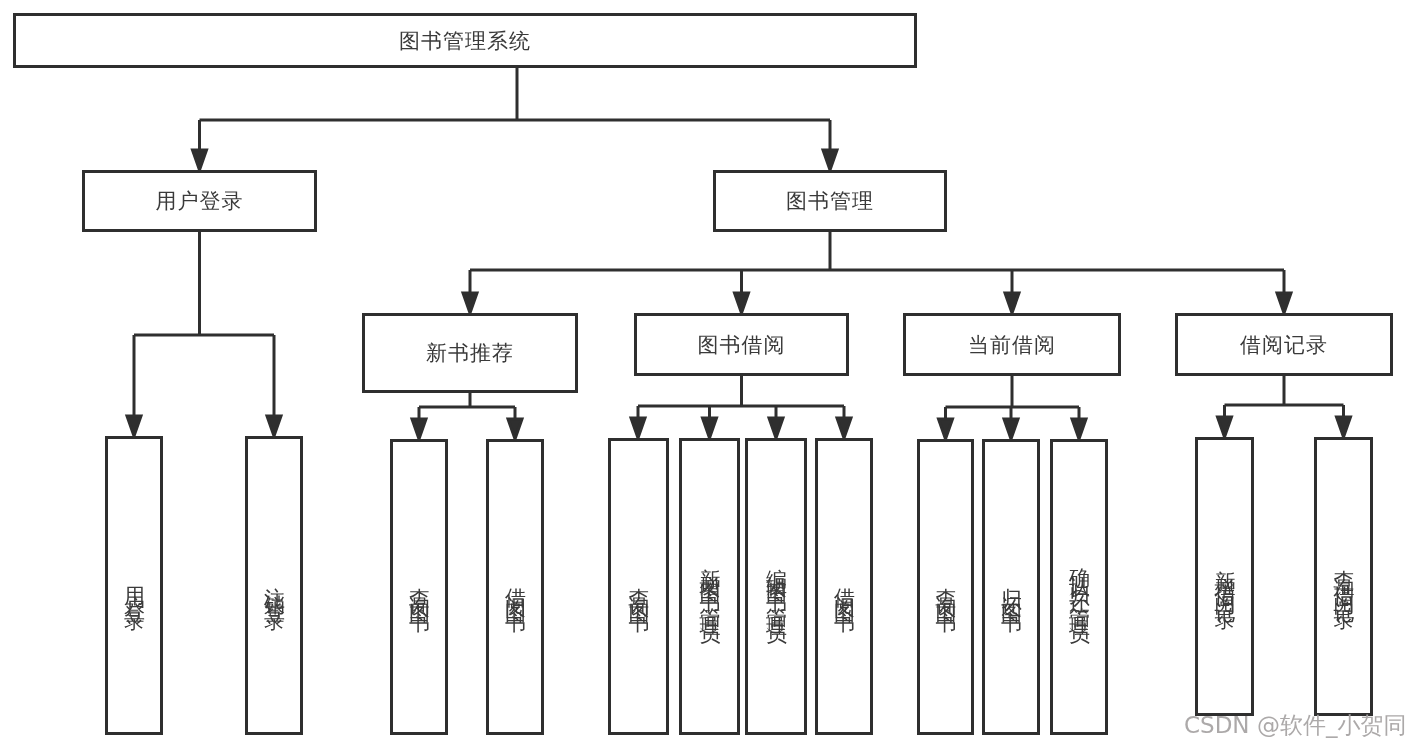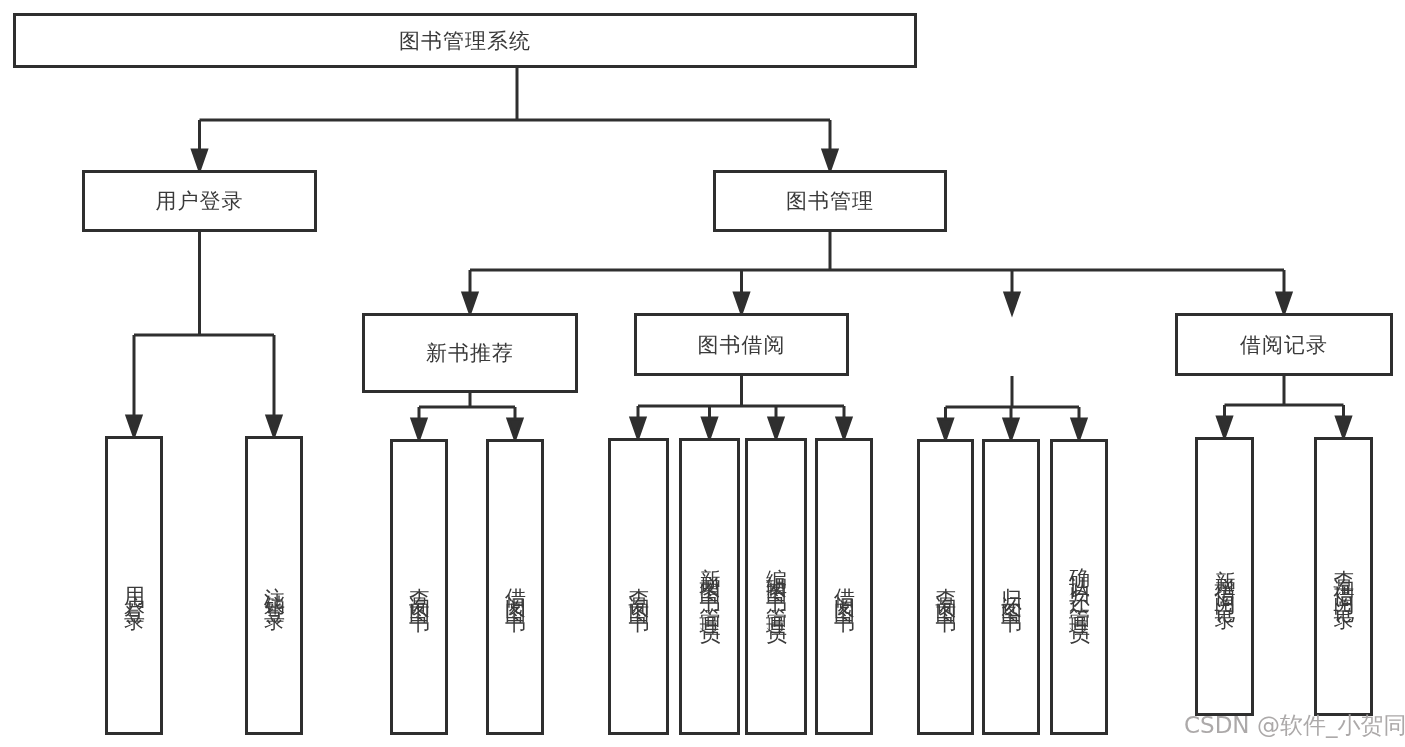--- a/index.html
+++ b/index.html
@@ -163,20 +163,23 @@
   <div class="node n-mgmt">
     <span>图书管理</span>
   </div>
 
   <div class="node n-new">
     <span>新书推荐</span>
   </div>
   <div class="node n-borrow">
     <span>图书借阅</span>
   </div>
+  <div class="node n-current">
+    <span>当前借阅</span>
+  </div>
   <div class="node n-records">
     <span>借阅记录</span>
   </div>
 
   <div class="vnode v-a1">
     <span>用户登录</span>
   </div>
   <div class="vnode v-a2">
     <span>注销登录</span>
   </div>

